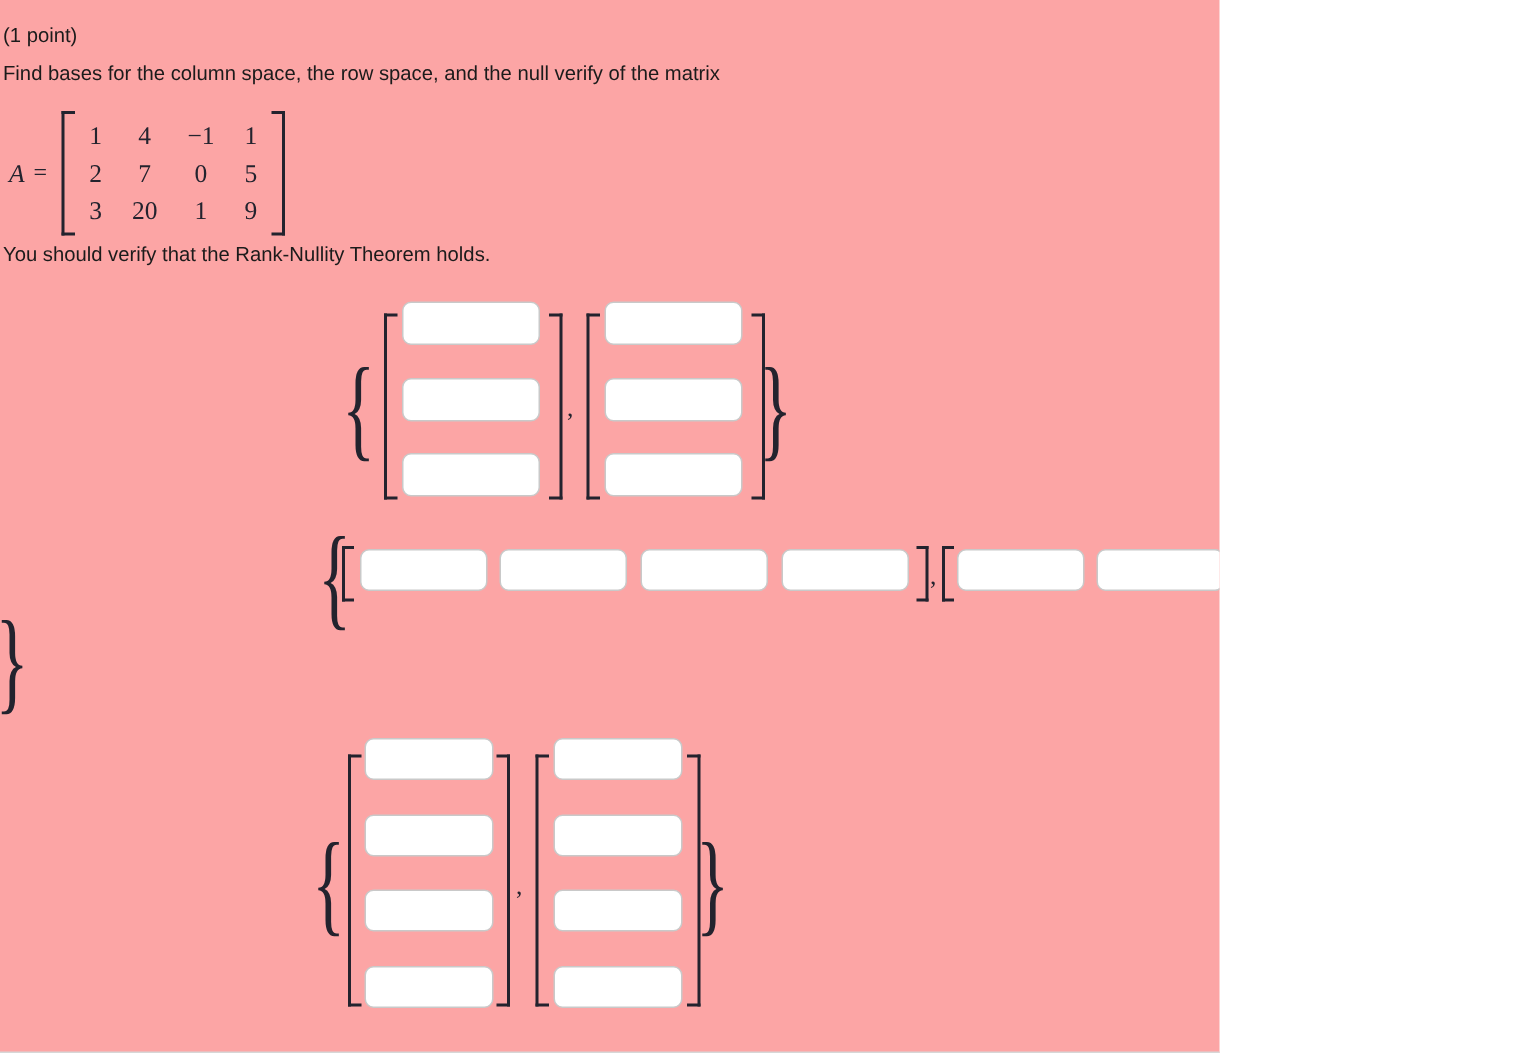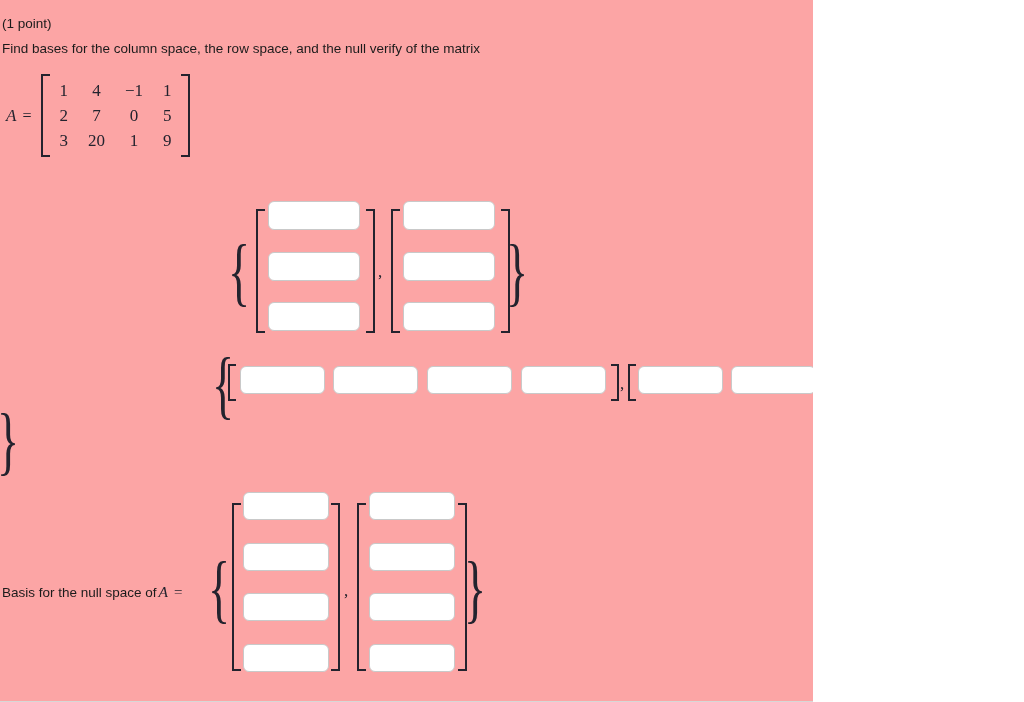--- a/index.html
+++ b/index.html
@@ -135,20 +135,21 @@
         <span>5</span>
         <span>3</span>
         <span>20</span>
         <span>1</span>
         <span>9</span>
       </div>
       <span class="mbr r"></span>
     </div>
   </div>
 
+  <div class="txt" style="left:2px; top:162px;">You should verify that the Rank-Nullity Theorem holds.</div>
 
   <div class="brace" style="left:228px; top:243px;">{</div>
 
   <span class="vb l" style="left:256px; top:209px; height:124px;"></span>
   <input class="ans" style="left: 268px; top: 201px;">
   <input class="ans" style="left: 268px; top: 252px;">
   <input class="ans" style="left: 268px; top: 302px;">
   <span class="vb r" style="left:366px; top:209px; height:124px;"></span>
 
   <div class="mcomma" style="left:378px; top:262px;">,</div>
@@ -174,23 +175,20 @@
 
   <span class="vb l thin" style="left:628px; top:364px; height:37px;"></span>
   <input class="ans w85" style="left: 638px; top: 366px;">
   <input class="ans w85" style="left: 731px; top: 366px;">
   <input class="ans w85" style="left: 824px; top: 366px;">
   <input class="ans w85" style="left: 917px; top: 366px;">
   <span class="vb r thin" style="left:1005px; top:364px; height:37px;"></span>
 
   <div class="brace" style="left:-3px; top:412px;">}</div>
 
-  <div class="txt" style="left:2px; top:583px;">
-    <span>Basis for the null space of</span><span class="mvar">A</span><span class="meq">=</span>
-  </div>
   <div class="brace small" style="left:208px; top:561px;">{</div>
 
   <span class="vb l" style="left:232px; top:503px; height:168px;"></span>
   <input class="ans w86" style="left: 243px; top: 492px;">
   <input class="ans w86" style="left: 243px; top: 543px;">
   <input class="ans w86" style="left: 243px; top: 593px;">
   <input class="ans w86" style="left: 243px; top: 644px;">
   <span class="vb r" style="left:331px; top:503px; height:168px;"></span>
 
   <div class="mcomma" style="left:344px; top:581px;">,</div>

